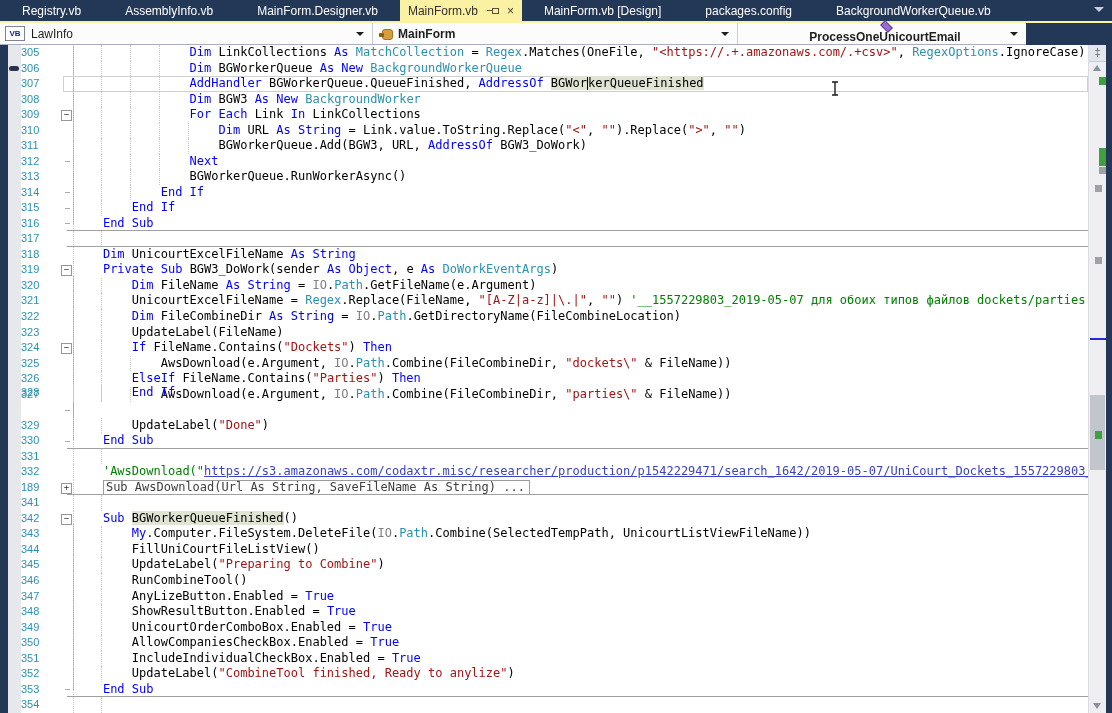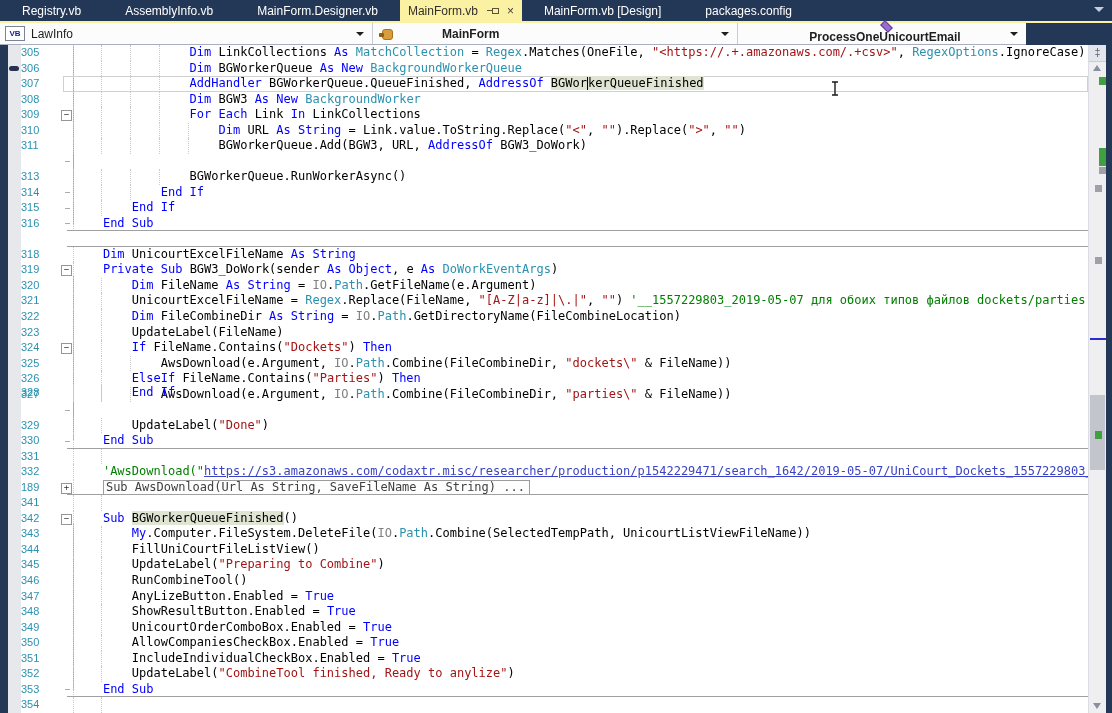--- a/index.html
+++ b/index.html
@@ -76,31 +76,34 @@
       <span>MainForm.vb</span>
       <span class="pin"></span>
       <span class="close">×</span>
     </div>
     <div class="tab">
       <span>MainForm.vb [Design]</span>
     </div>
     <div class="tab">
       <span>packages.config</span>
     </div>
+    <div class="tab">
+      <span>BackgroundWorkerQueue.vb</span>
+    </div>
   </div>
 <div id="tab-chevron"></div>
 <div id="tabstrip-underline"></div>
 
 <div id="navbar">
   <div class="nav-sec" style="width:372px;">
     <span class="vb-icon">VB</span>
     <span class="nav-label">LawInfo</span>
     <span class="nav-arrow"></span>
   </div>
-  <div class="nav-sec" style="width:364px;gap:44px;">
+  <div class="nav-sec" style="width:364px;">
     <span class="class-icon"></span>
     <span class="nav-label bold">MainForm</span>
     <span class="nav-arrow"></span>
   </div>
   <div class="nav-sec" style="flex:1;">
     <span class="method-icon"></span>
     <span class="nav-label bold">ProcessOneUnicourtEmail</span>
     <span class="nav-arrow"></span>
   </div>
 </div>
@@ -148,20 +151,26 @@
         <div class="cell-num">310</div>
         <div class="cell-fold"></div>
         <div class="cell-code"><i class="guide" style="left: 0.5px;"></i><i class="guide" style="left: 28.88px;"></i><i class="guide" style="left: 57.76px;"></i><i class="guide" style="left: 86.64px;"></i><i class="guide" style="left: 115.52px;"></i>                    <span class="tok-k">Dim</span><span> URL </span><span class="tok-k">As</span><span> </span><span class="tok-k">String</span><span> = Link.value.ToString.Replace(</span><span class="tok-s">"&lt;"</span><span>, </span><span class="tok-s">""</span><span>).Replace(</span><span class="tok-s">"&gt;"</span><span>, </span><span class="tok-s">""</span><span>)</span></div>
       </div>
       <div class="row" style="top: 93.18px;">
         <div class="cell-glyph"></div>
         <div class="cell-num">311</div>
         <div class="cell-fold"></div>
         <div class="cell-code"><i class="guide" style="left: 0.5px;"></i><i class="guide" style="left: 28.88px;"></i><i class="guide" style="left: 57.76px;"></i><i class="guide" style="left: 86.64px;"></i><i class="guide" style="left: 115.52px;"></i>                    <span>BGWorkerQueue.Add(BGW3, URL, </span><span class="tok-k">AddressOf</span><span> BGW3_DoWork)</span></div>
       </div>
+      <div class="row" style="top: 108.71px;">
+        <div class="cell-glyph"></div>
+        <div class="cell-num">312</div>
+        <div class="cell-fold"></div>
+        <div class="cell-code"><i class="guide" style="left: 0.5px;"></i><i class="guide" style="left: 28.88px;"></i><i class="guide" style="left: 57.76px;"></i><i class="guide" style="left: 86.64px;"></i>                <span class="tok-k">Next</span></div>
+      </div>
       <div class="fold-tick" style="left: 57px; top: 116.21px;"></div>
       <div class="row" style="top: 124.24px;">
         <div class="cell-glyph"></div>
         <div class="cell-num">313</div>
         <div class="cell-fold"></div>
         <div class="cell-code"><i class="guide" style="left: 0.5px;"></i><i class="guide" style="left: 28.88px;"></i><i class="guide" style="left: 57.76px;"></i><i class="guide" style="left: 86.64px;"></i>                <span>BGWorkerQueue.RunWorkerAsync()</span></div>
       </div>
       <div class="row" style="top: 139.77px;">
         <div class="cell-glyph"></div>
         <div class="cell-num">314</div>
@@ -177,20 +186,26 @@
       </div>
       <div class="fold-tick" style="left: 57px; top: 162.8px;"></div>
       <div class="row" style="top: 170.83px;">
         <div class="cell-glyph"></div>
         <div class="cell-num">316</div>
         <div class="cell-fold"></div>
         <div class="cell-code"><i class="guide" style="left: 0.5px;"></i>    <span class="tok-k">End Sub</span></div>
       </div>
       <div class="sepline" style="left: 59px; top: 185.36px; width: 1021px;"></div>
       <div class="fold-tick" style="left: 57px; top: 178.33px;"></div>
+      <div class="row" style="top: 186.36px;">
+        <div class="cell-glyph"></div>
+        <div class="cell-num">317</div>
+        <div class="cell-fold"></div>
+        <div class="cell-code"><i class="guide" style="left: 0.5px;"></i><i class="guide" style="left: 28.88px;"></i>        </div>
+      </div>
       <div class="sepline" style="left: 59px; top: 200.89px; width: 1021px;"></div>
       <div class="row" style="top: 201.89px;">
         <div class="cell-glyph"></div>
         <div class="cell-num">318</div>
         <div class="cell-fold"></div>
         <div class="cell-code"><i class="guide" style="left: 0.5px;"></i>    <span class="tok-k">Dim</span><span> UnicourtExcelFileName </span><span class="tok-k">As</span><span> </span><span class="tok-k">String</span></div>
       </div>
       <div class="row" style="top: 217.42px;">
         <div class="cell-glyph"></div>
         <div class="cell-num">319</div>

